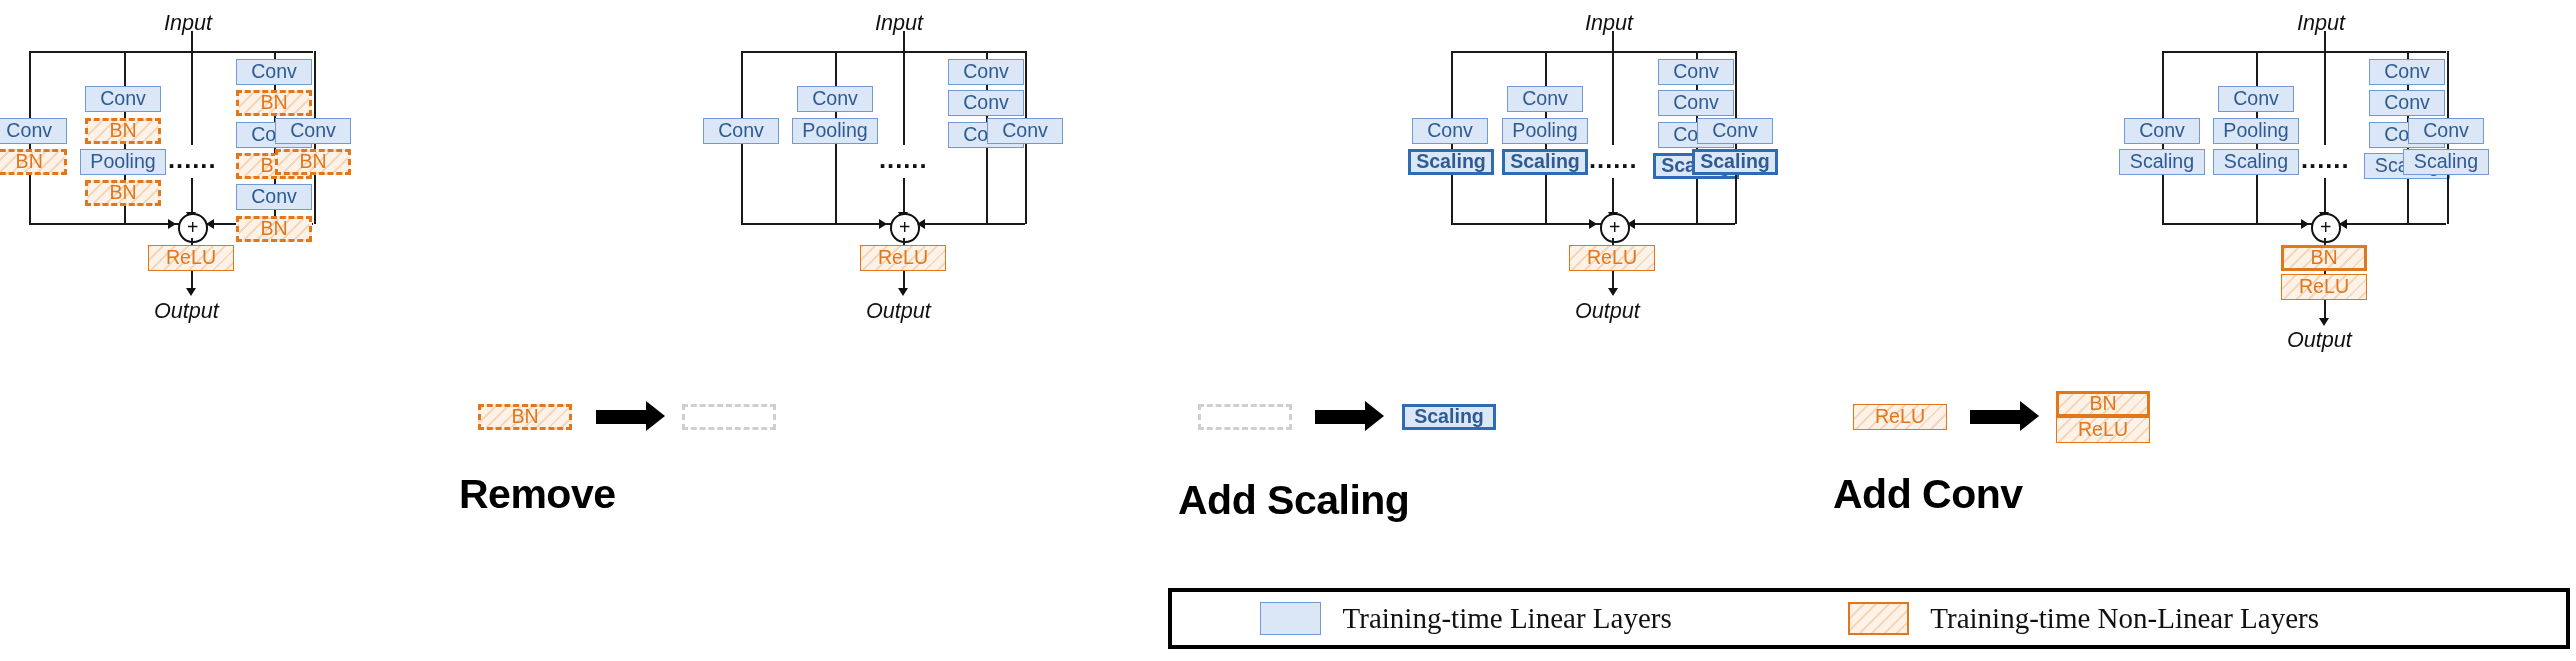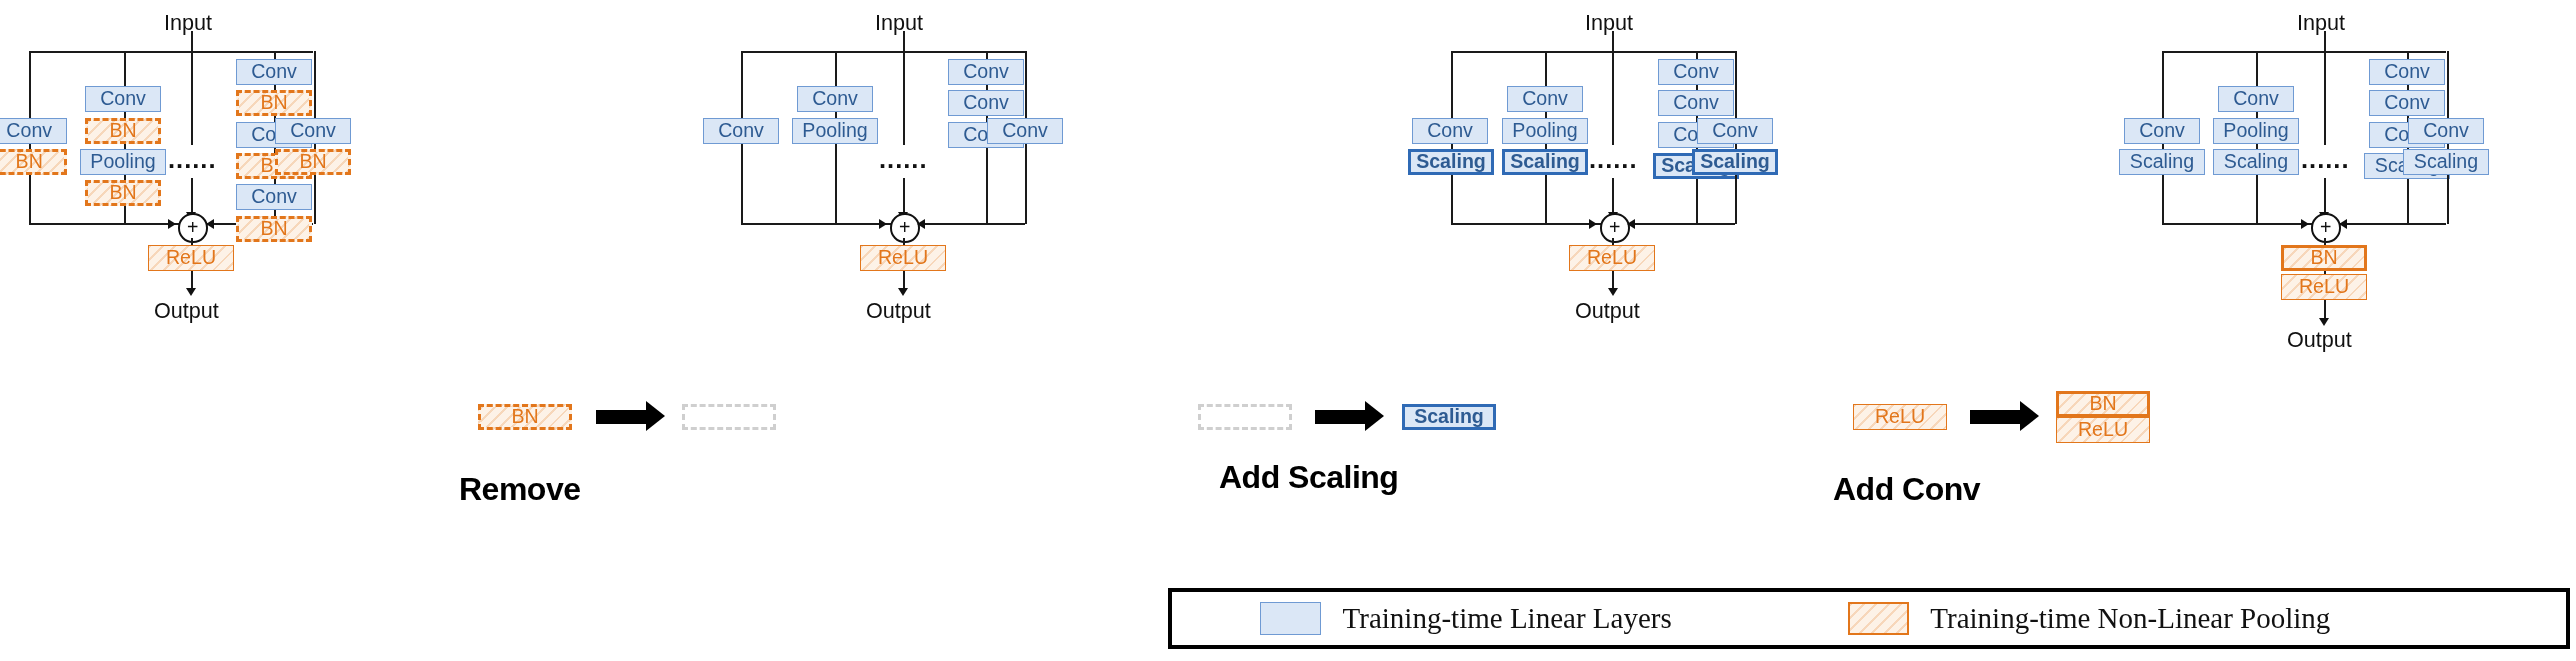--- a/index.html
+++ b/index.html
@@ -50,24 +50,24 @@
      border-left:5.9px solid transparent;border-right:5.9px solid transparent;
      border-top:8.8px solid #111;}
   .arrowhead.left{border:none;border-top:5.9px solid transparent;
      border-bottom:5.9px solid transparent;border-right:8.8px solid #111;}
   .arrowhead.right{border:none;border-top:5.9px solid transparent;
      border-bottom:5.9px solid transparent;border-left:8.8px solid #111;}
 
   .dots{position:absolute;font-size:25.5px;letter-spacing:1px;color:#111;
         font-weight:bold;line-height:1;}
 
-  .iolabel{position:absolute;font-size:21.6px;color:#111;white-space:nowrap;}
-
-  
-  .transtitle{position:absolute;font-size:32px;font-weight:bold;color:#000;
+  .iolabel{position:absolute;font-size:21.6px;color:#111;white-space:nowrap;font-style:italic;}
+
+  
+  .transtitle{position:absolute;font-size:41px;font-weight:bold;color:#000;
               white-space:nowrap;letter-spacing:-0.5px;}
   .bigarrow{position:absolute;height:13.7px;background:#000;}
   .bigarrow::after{content:"";position:absolute;right:-17.6px;top:-8.8px;
       width:0;height:0;border-top:15.7px solid transparent;
       border-bottom:15.7px solid transparent;border-left:19.6px solid #000;}
 
   
   .legendbox{position:absolute;border:4.9px solid #000;background:#fff;
              display:flex;align-items:center;box-sizing:border-box;}
   .legend-sw{width:61px;height:33px;box-sizing:border-box;flex:none;}
@@ -207,30 +207,30 @@
     <div class="wire v" style="left: 2324px; top: 300px; width: 2px; height: 19.6px;"></div>
     <div class="arrowhead" style="left: 2319px; top: 318px;"></div>
     <div class="iolabel" style="left: 2287px; top: 327px;">Output</div>
     <div class="node n-bn-dashed" style="left: 478px; top: 404px; width: 94px; height: 25.5px;">BN</div>
     <div class="bigarrow" style="left: 596px; top: 410px; width: 51px; height: 13.7px;"></div>
     <div class="node n-ghost" style="left: 682px; top: 404px; width: 94px; height: 25.5px;"></div>
     <div class="transtitle" style="left: 459px; top: 471px;">Remove</div>
     <div class="node n-ghost" style="left: 1198px; top: 404px; width: 94px; height: 25.5px;"></div>
     <div class="bigarrow" style="left: 1315px; top: 410px; width: 51px; height: 13.7px;"></div>
     <div class="node n-scaling" style="left: 1402px; top: 404px; width: 94px; height: 25.5px;">Scaling</div>
-    <div class="transtitle" style="left: 1178px; top: 459px; margin-left: 41px;">Add Scaling</div>
+    <div class="transtitle" style="left: 1178px; top: 477px;">Add Scaling</div>
     <div class="node n-nonlinear" style="left: 1853px; top: 404px; width: 94px; height: 25.5px;">ReLU</div>
     <div class="bigarrow" style="left: 1970px; top: 410px; width: 51px; height: 13.7px;"></div>
     <div class="node n-nonlinear-bold" style="left: 2056px; top: 391px; width: 94px; height: 25.5px;">BN</div>
     <div class="node n-nonlinear" style="left: 2056px; top: 417px; width: 94px; height: 25.5px;">ReLU</div>
     <div class="transtitle" style="left: 1833px; top: 471px;">Add Conv</div>
     <div class="legendbox" style="left: 1168px; top: 588px; width: 1402px; height: 61px;">
       <div class="legend-item" style="margin-left: 88px;">
         <div class="legend-sw n-linear"></div>
         <div class="legend-txt">Training-time Linear Layers</div>
       </div>
       <div class="legend-item" style="margin-left: 176px;">
         <div class="legend-sw n-nonlinear" style="border-width: 2.9px;"></div>
-        <div class="legend-txt">Training-time Non-Linear Pooling</div>
+        <div class="legend-txt">Training-time Non-Linear Layers</div>
       </div>
     </div>
   </div>
 
 
 </body></html>

